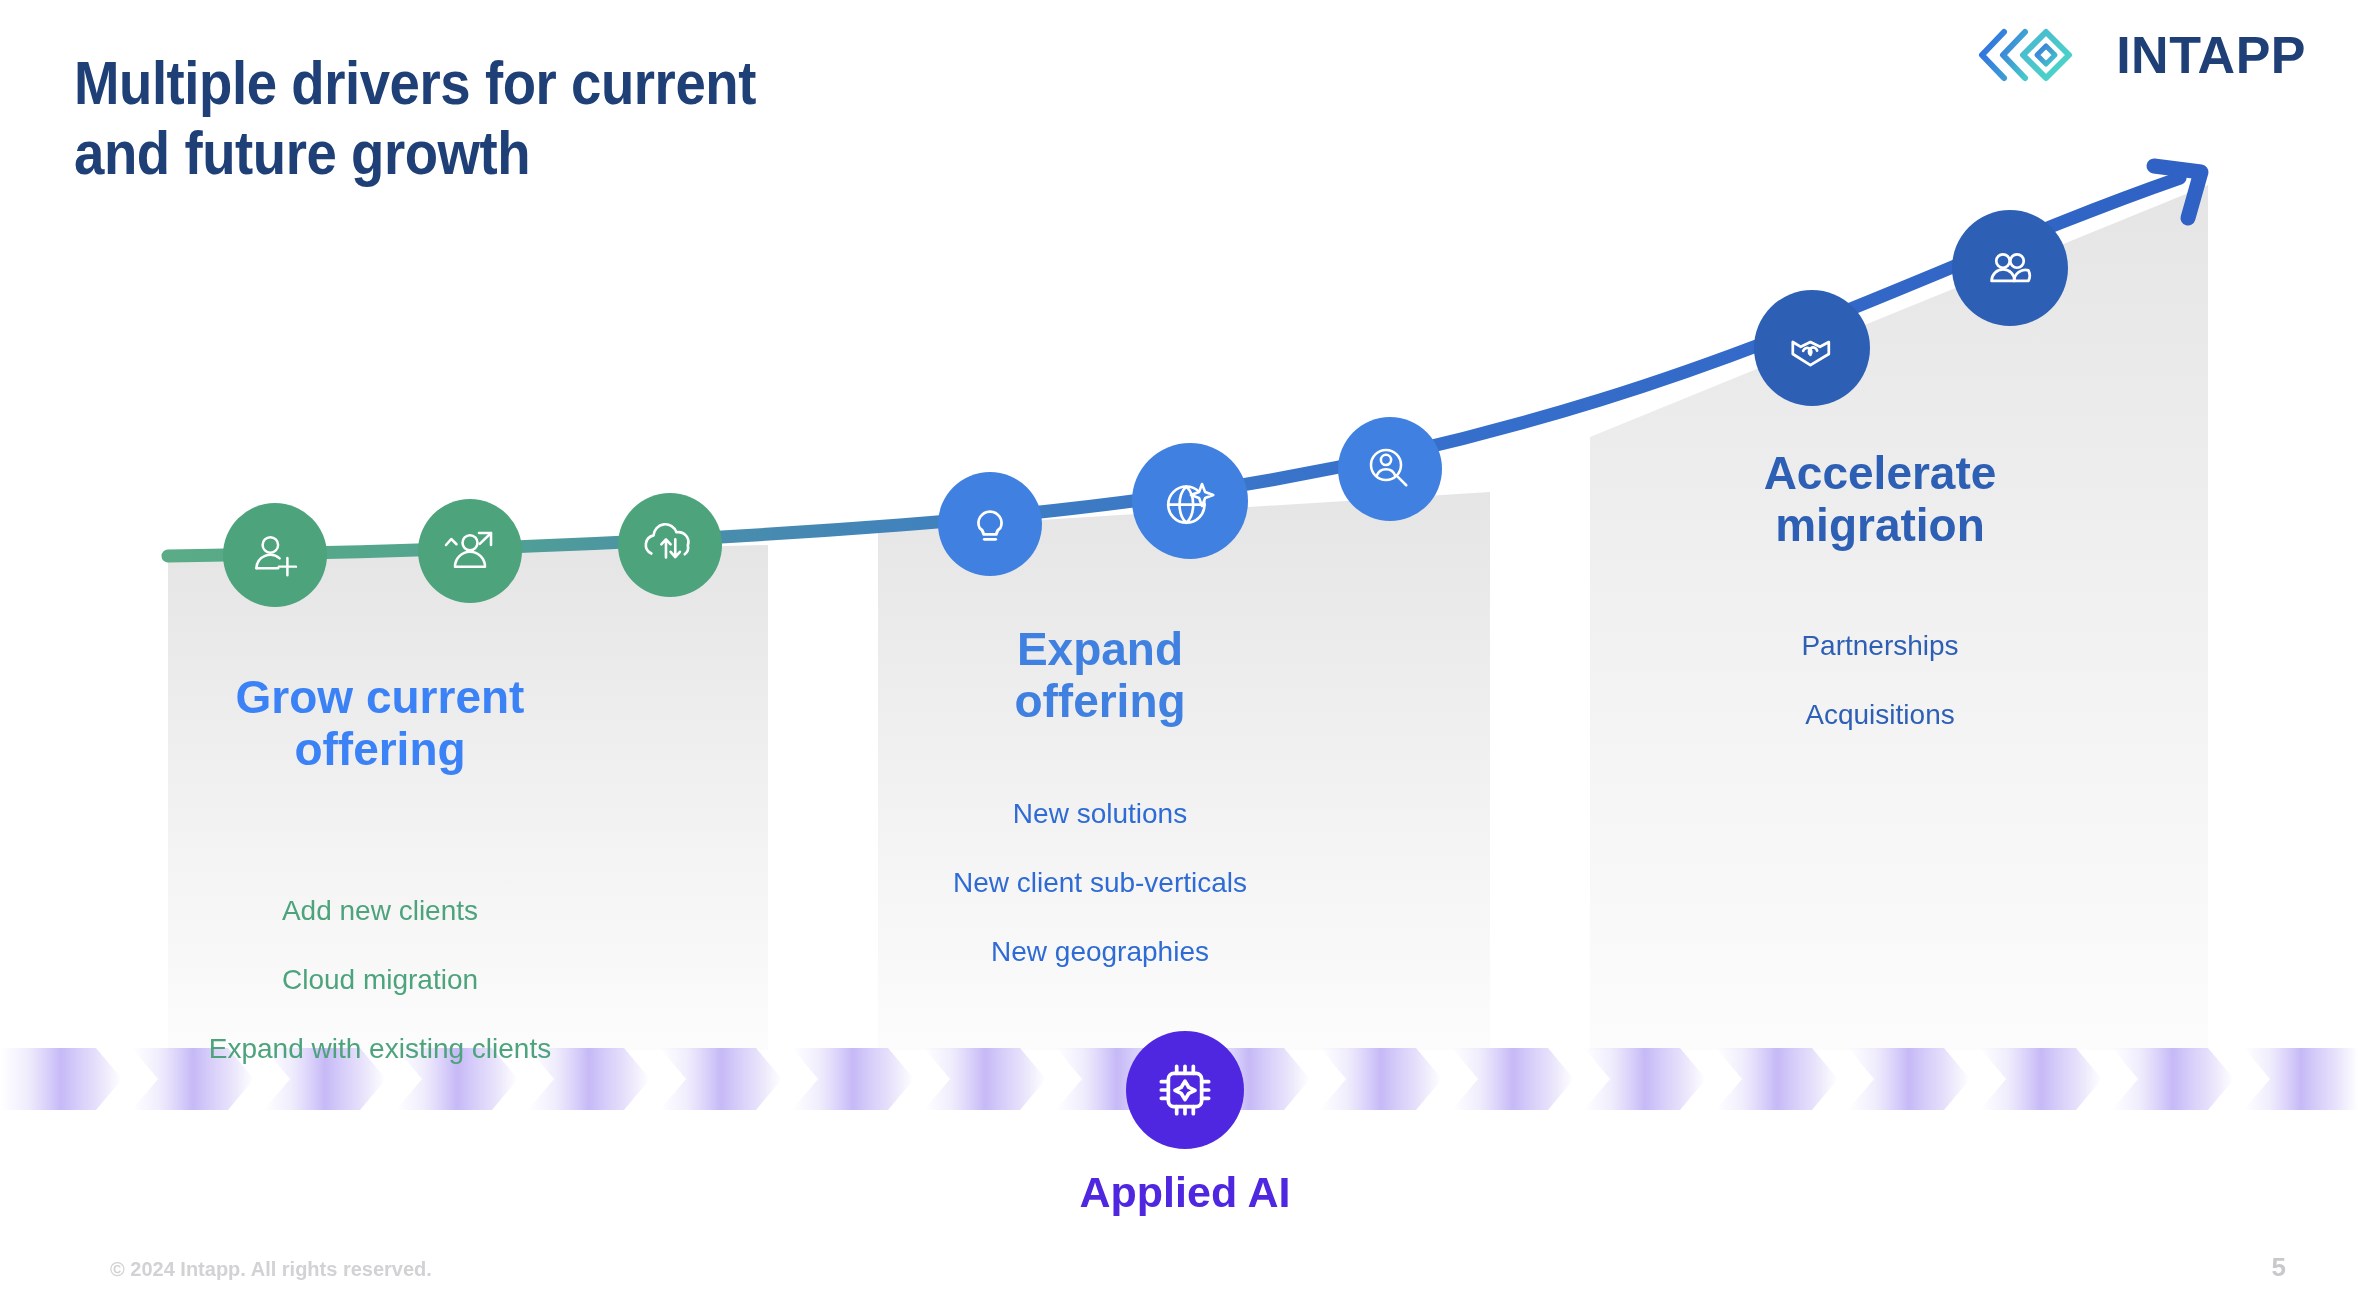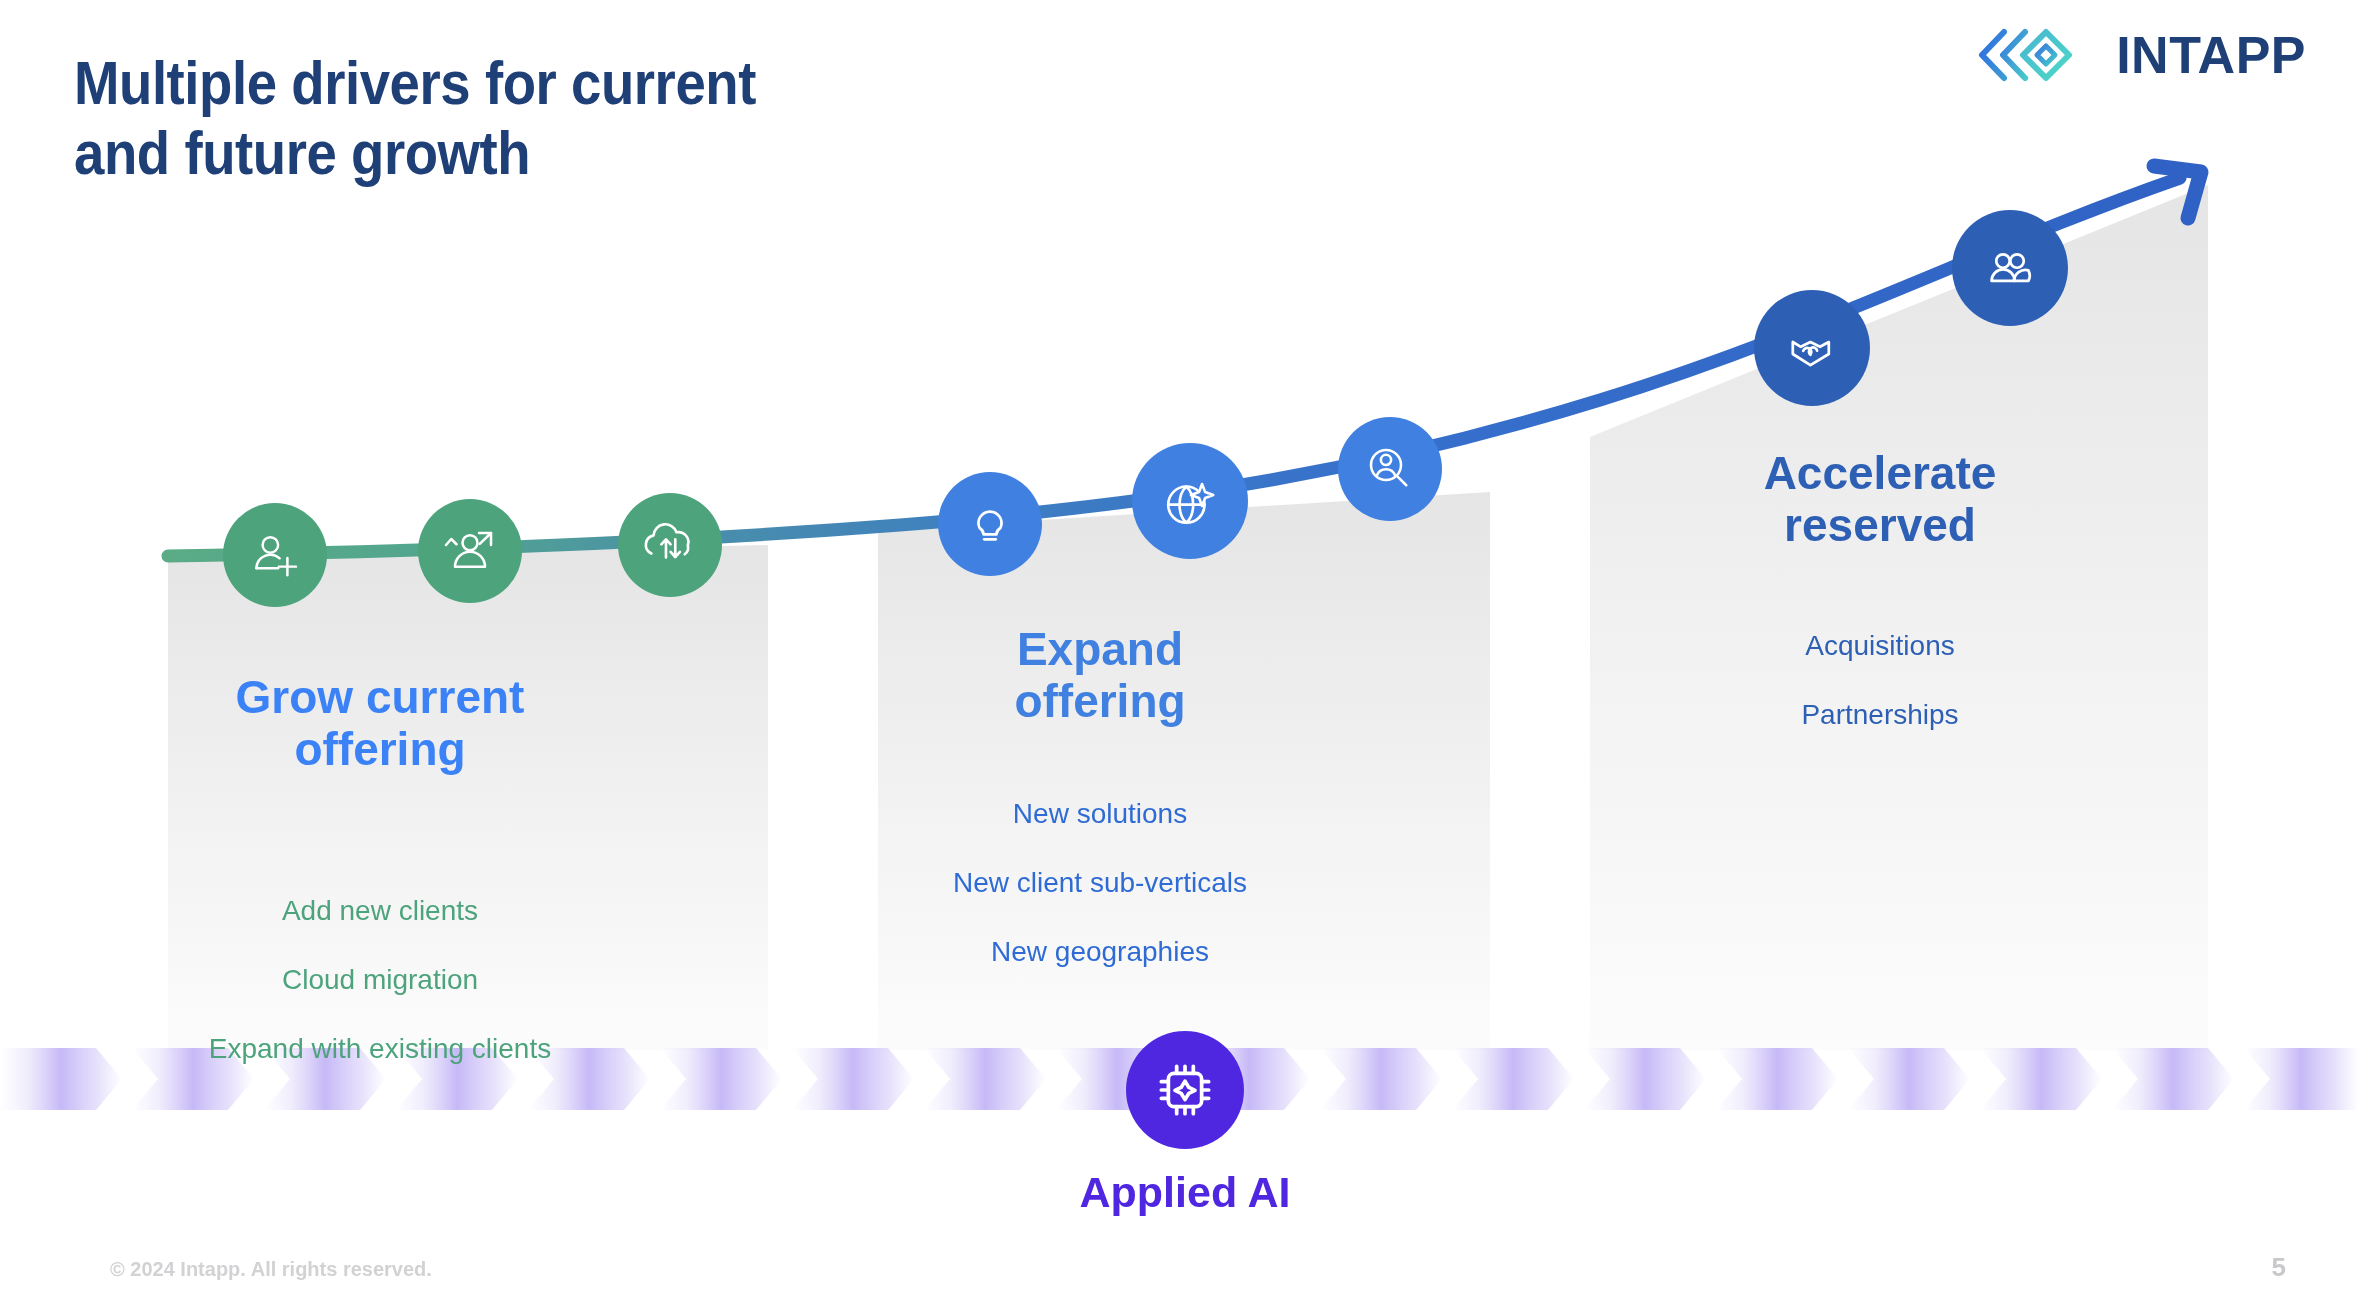--- a/index.html
+++ b/index.html
@@ -311,24 +311,24 @@
 
   <div id="expand-head" class="col-head">Expand
 offering</div>
   <div id="expand-items" class="col-items">
     <div class="col-item">New solutions</div>
     <div class="col-item">New client sub-verticals</div>
     <div class="col-item">New geographies</div>
   </div>
 
   <div id="accel-head" class="col-head">Accelerate
-reserved</div>
+migration</div>
   <div id="accel-items" class="col-items">
+    <div class="col-item">Partnerships</div>
     <div class="col-item">Acquisitions</div>
-    <div class="col-item">Partnerships</div>
   </div>
 
   <div id="ai-circle">
     <svg width="74" height="74" viewBox="0 0 40 40">
       <g fill="none" stroke="#ffffff" stroke-width="2" stroke-linecap="round" stroke-linejoin="round">
         <rect x="11" y="11" width="18" height="18" rx="3"></rect>
         <path d="M20 15.2 L22.1 18.6 L25.4 20.2 L22.1 21.8 L20 25.2 L17.9 21.8 L14.6 20.2 L17.9 18.6 Z"></path>
         <path d="M15.5 11 L15.5 7.2 M20 11 L20 7.2 M24.5 11 L24.5 7.2"></path>
         <path d="M15.5 29 L15.5 32.8 M20 29 L20 32.8 M24.5 29 L24.5 32.8"></path>
         <path d="M11 15.5 L7.2 15.5 M11 20 L7.2 20 M11 24.5 L7.2 24.5"></path>

